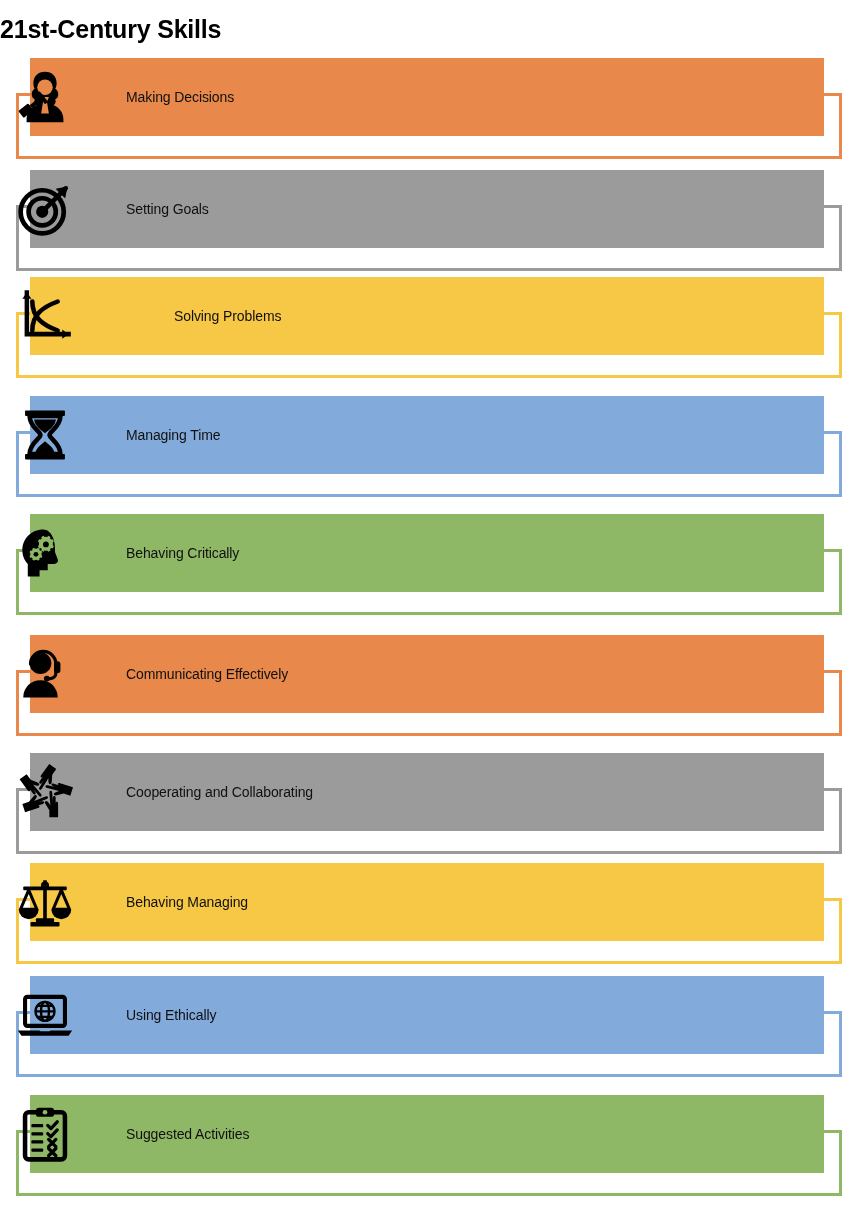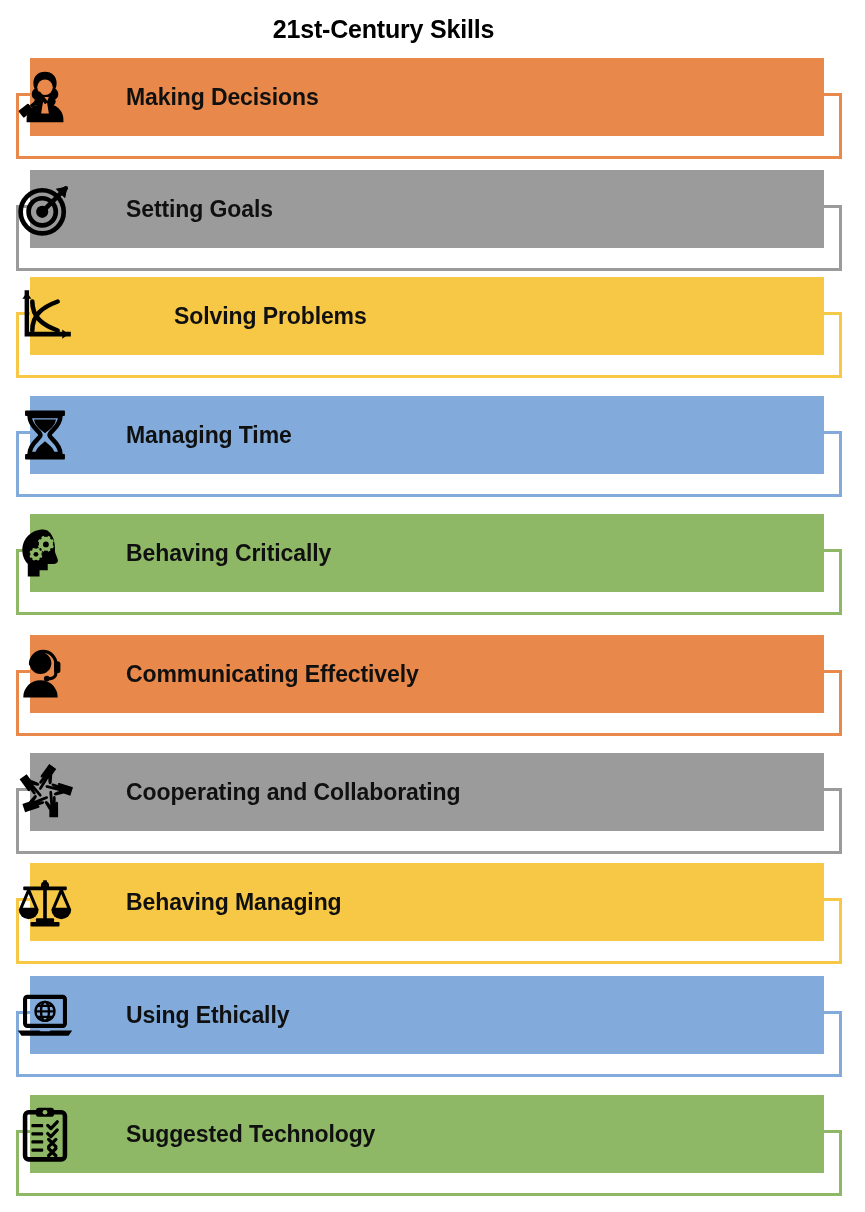--- a/index.html
+++ b/index.html
@@ -20,27 +20,26 @@
     width: 865px;
     height: 1212px;
     background: #ffffff;
   }
 
   .title {
     position: absolute;
     top: 14px;
     left: 0;
     width: 689px;
-    text-align: center;
+    text-align: left;
     font-size: 25px;
     font-weight: bold;
     color: #000000;
     letter-spacing: -0.2px;
     line-height: 30px;
-    padding-left: 39px;
   }
 
   
   .row {
     position: absolute;
     left: 0;
     width: 865px;
   }
 
   
@@ -76,22 +75,22 @@
     height: 74px;
     display: flex;
     align-items: center;
     justify-content: center;
   }
   .row-icon svg { display: block; }
 
   .row-label {
     position: relative;
     margin-left: 96px;
-    font-size: 23px;
-    font-weight: bold;
+    font-size: 14px;
+    font-weight: normal;
     color: #101010;
     letter-spacing: -0.1px;
     white-space: nowrap;
   }
 </style>
 </head>
 <body>
 
 <div class="diagram">
 
@@ -271,18 +270,18 @@
       <rect x="17" y="21" width="13" height="3.6" rx="1"></rect>
       <rect x="17" y="30" width="13" height="3.6" rx="1"></rect>
       <rect x="17" y="39" width="13" height="3.6" rx="1"></rect>
       <rect x="17" y="48" width="13" height="3.6" rx="1"></rect>
       <path d="M35 22.5l3.5 3.5 7-7.5" fill="none" stroke="#000" stroke-width="3.6" stroke-linecap="round" stroke-linejoin="round"></path>
       <path d="M35 31.5l3.5 3.5 7-7.5" fill="none" stroke="#000" stroke-width="3.6" stroke-linecap="round" stroke-linejoin="round"></path>
       <path d="M36 38l8 8M44 38l-8 8" fill="none" stroke="#000" stroke-width="3.6" stroke-linecap="round"></path>
       <path d="M36 48l8 8M44 48l-8 8" fill="none" stroke="#000" stroke-width="3.6" stroke-linecap="round"></path>
     </svg>
           </span>
-          <span class="row-label">Suggested Technology</span>
+          <span class="row-label">Suggested Activities</span>
         </div>
       </div>
     </div>
 
 </div>
 
 </body></html>

